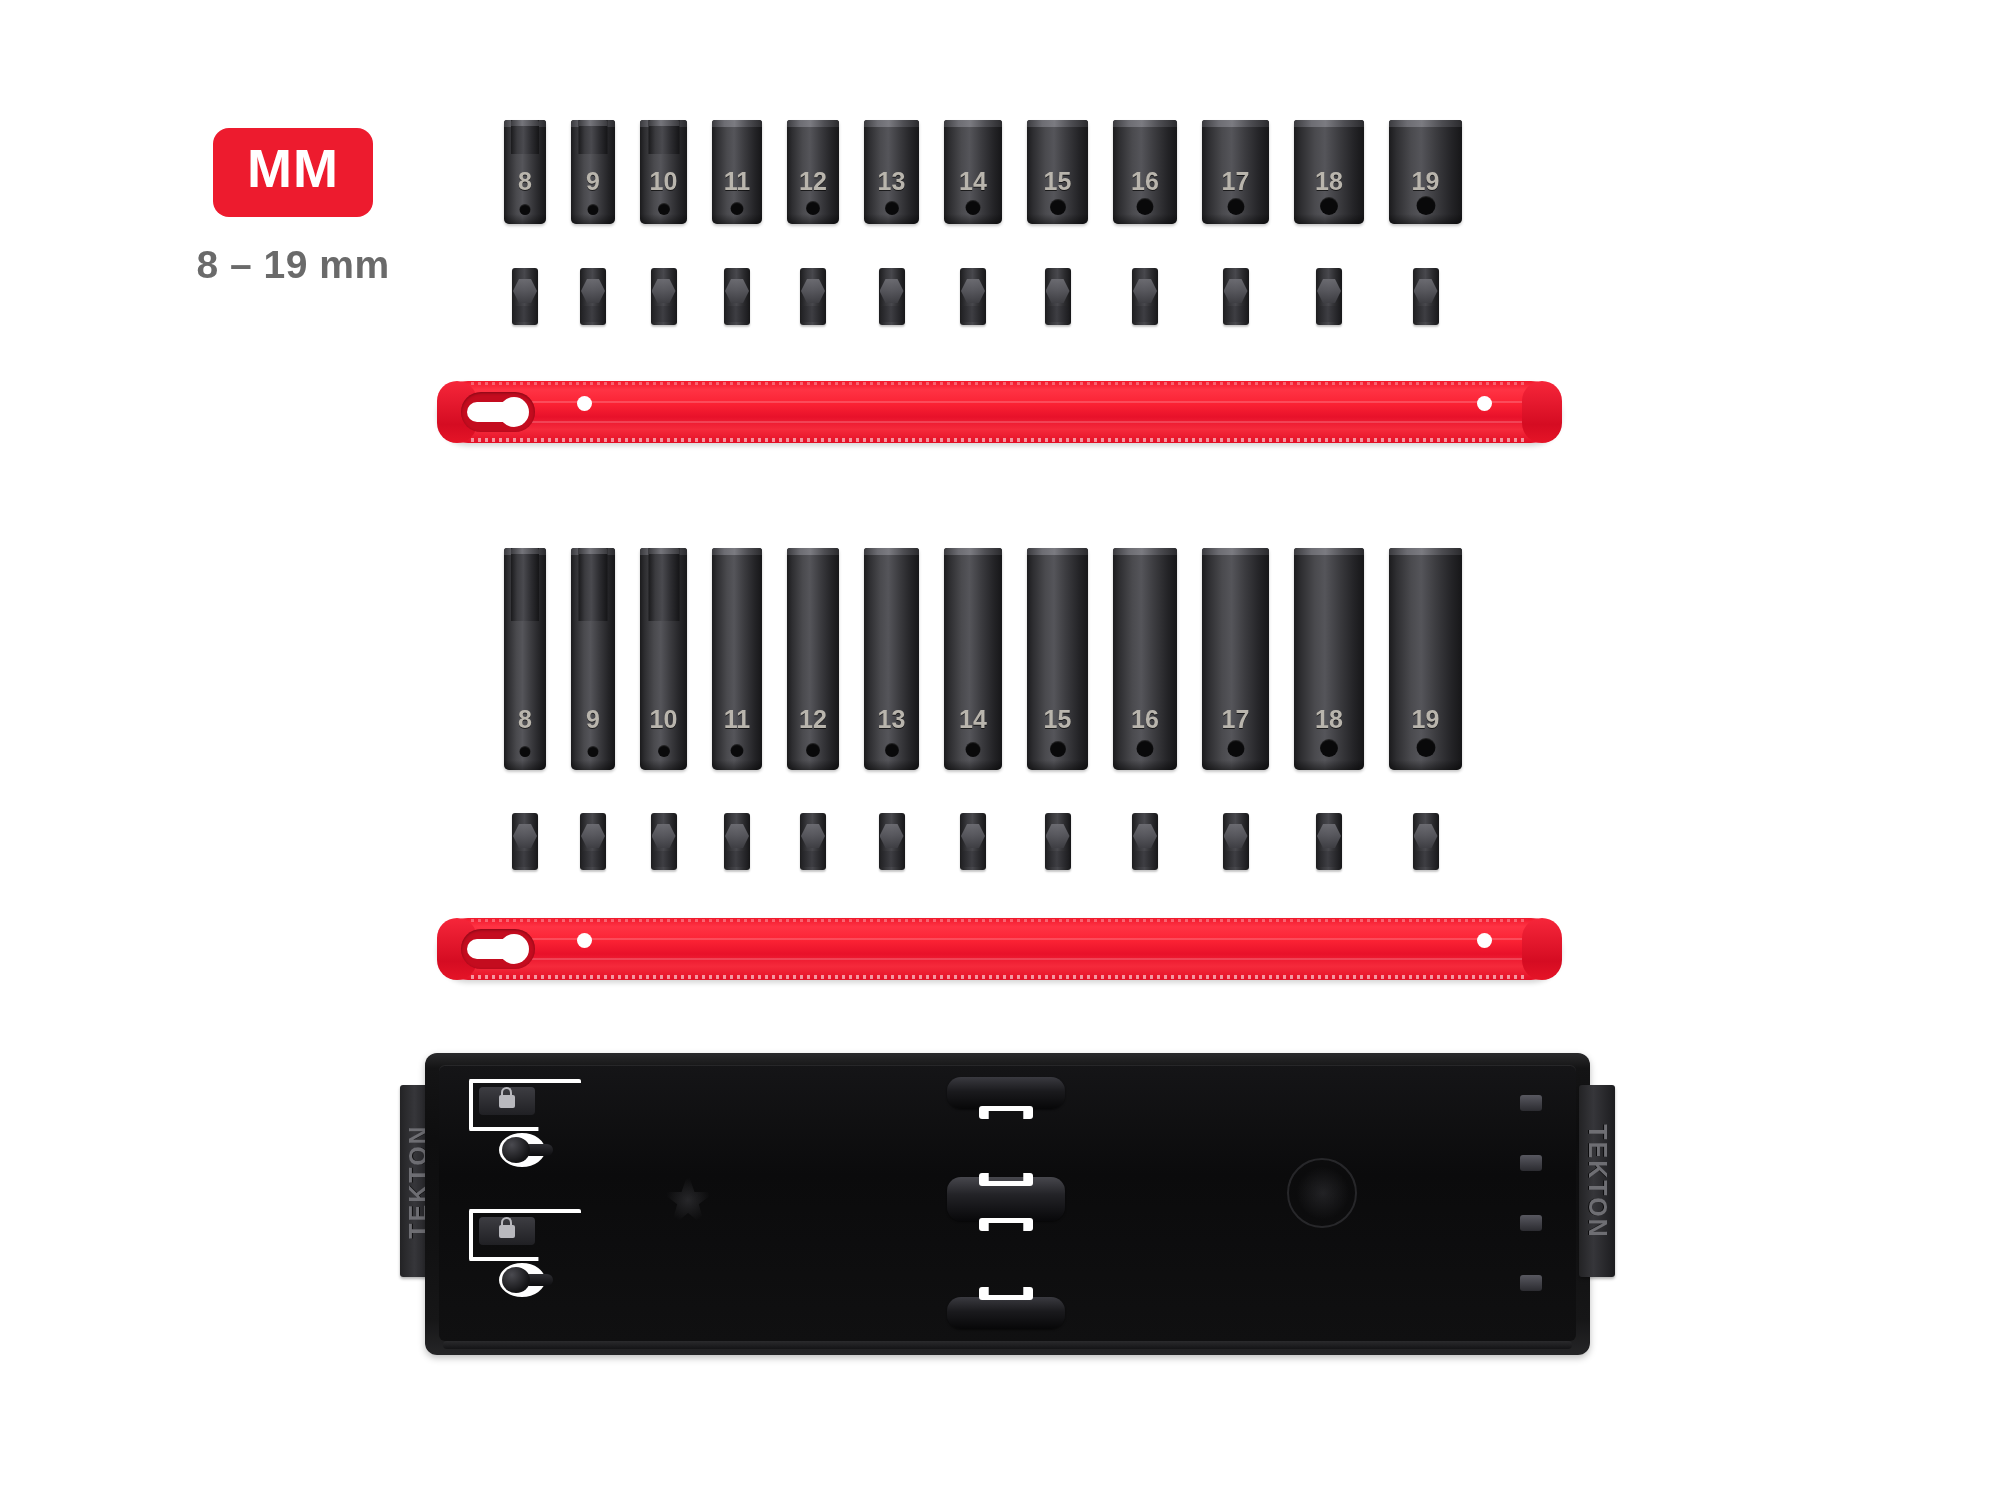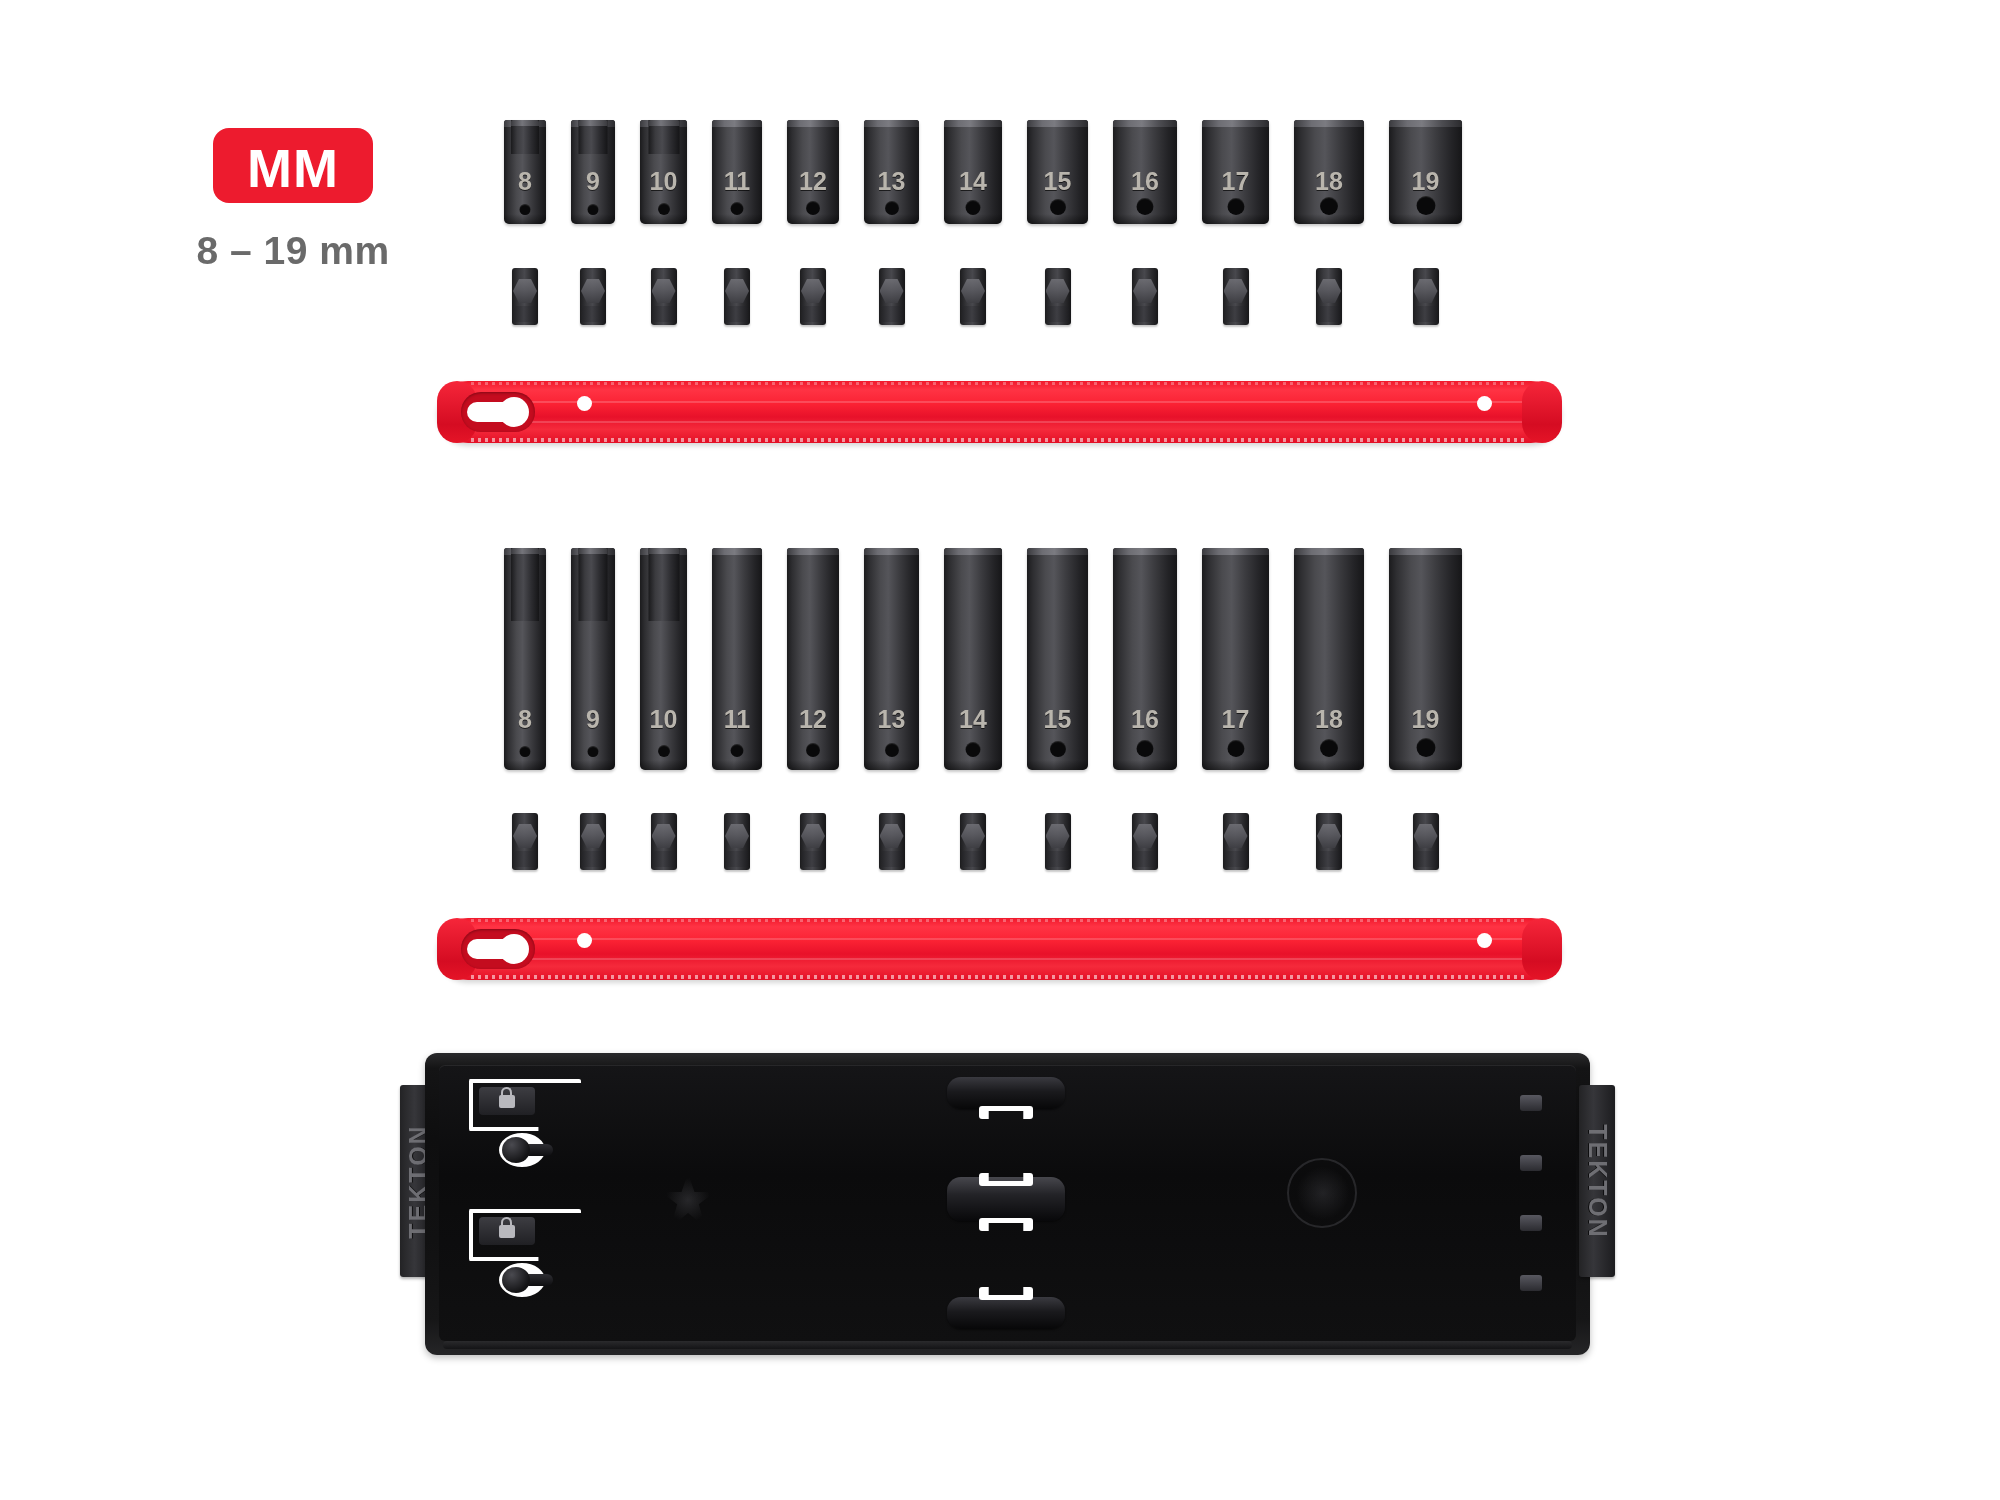--- a/index.html
+++ b/index.html
@@ -25,21 +25,21 @@
     left: 168px;
     top: 128px;
     width: 250px;
     text-align: center;
   }
   #mm-badge {
     display: inline-block;
     background: #ed1b2e;
     color: #ffffff;
     border-radius: 16px;
-    padding: 13px 34px 8px 34px;
+    padding: 13px 34px 22px 34px;
     font-size: 54px;
     font-weight: bold;
     letter-spacing: 1px;
     line-height: 1;
   }
   #range-label {
     margin-top: 26px;
     font-size: 39px;
     font-weight: bold;
     color: #6a6a6a;

